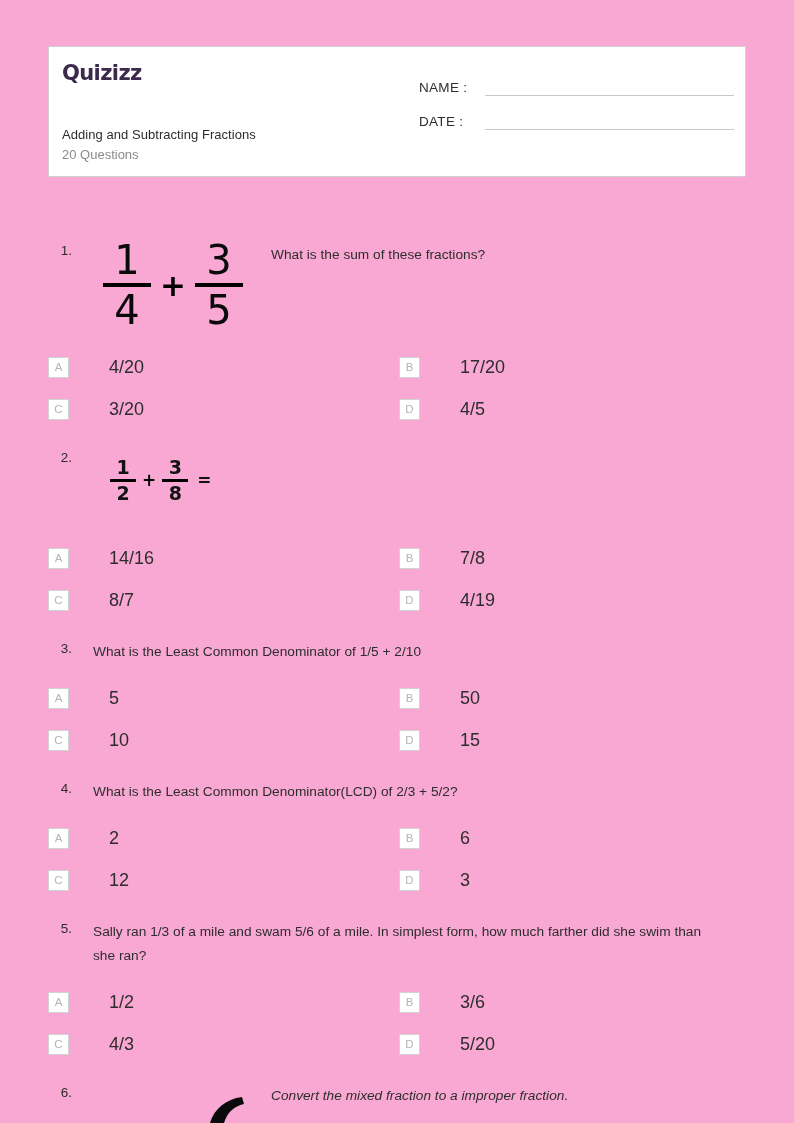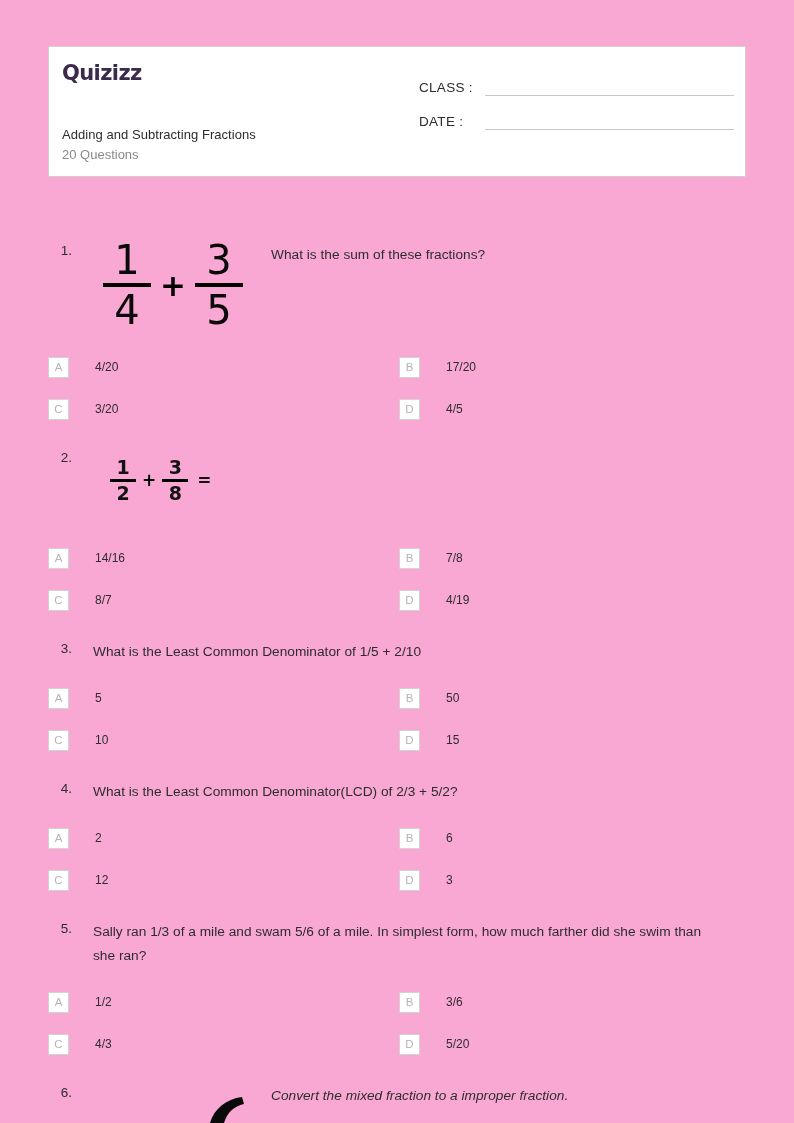--- a/index.html
+++ b/index.html
@@ -193,22 +193,22 @@
     box-sizing: border-box;
     display: flex;
     align-items: center;
     justify-content: center;
     font-size: 11.5px;
     color: #b4b4b4;
     background: #fff;
     flex: 0 0 auto;
   }
   .opt-label {
-    margin-left: 26px;
-    font-size: 12px;
+    margin-left: 40px;
+    font-size: 18px;
     color: #2d2d2d;
     white-space: nowrap;
   }
   .col-left  { left: 48px; }
   .col-right { left: 399px; }
 </style>
 </head>
 <body>
 
 <div class="page">
@@ -219,25 +219,25 @@
       <div class="logo">
         <span>Quizizz</span>
       </div>
     </div>
 
     <div class="quiz-title">Adding and Subtracting Fractions</div>
     <div class="quiz-subtitle">20 Questions</div>
 
     <div class="fields">
 
-
       <div class="field-row">
-        <div class="field-label">CLASS :</div>
+        <div class="field-label">NAME :</div>
         <div class="field-line"></div>
       </div>
+
 
       <div class="field-row">
         <div class="field-label">DATE  :</div>
         <div class="field-line"></div>
       </div>
 
     </div>
   </div>
 
   <div class="question-block">

